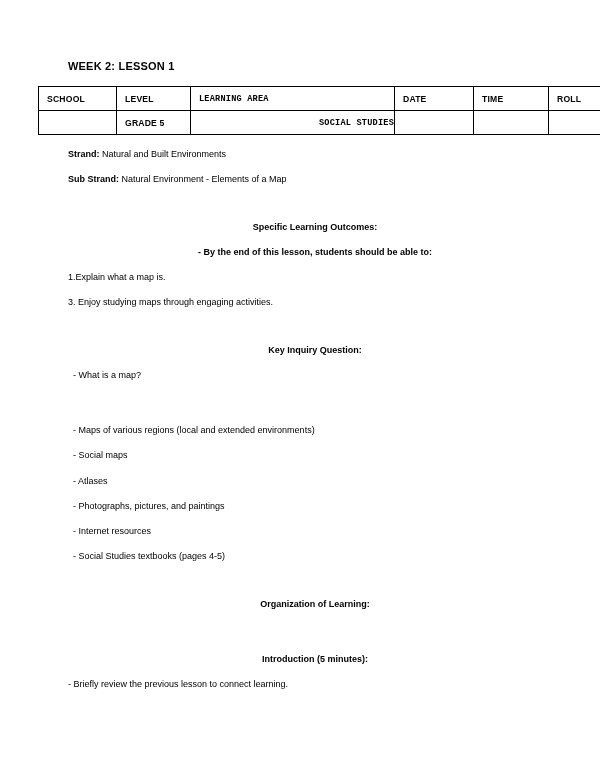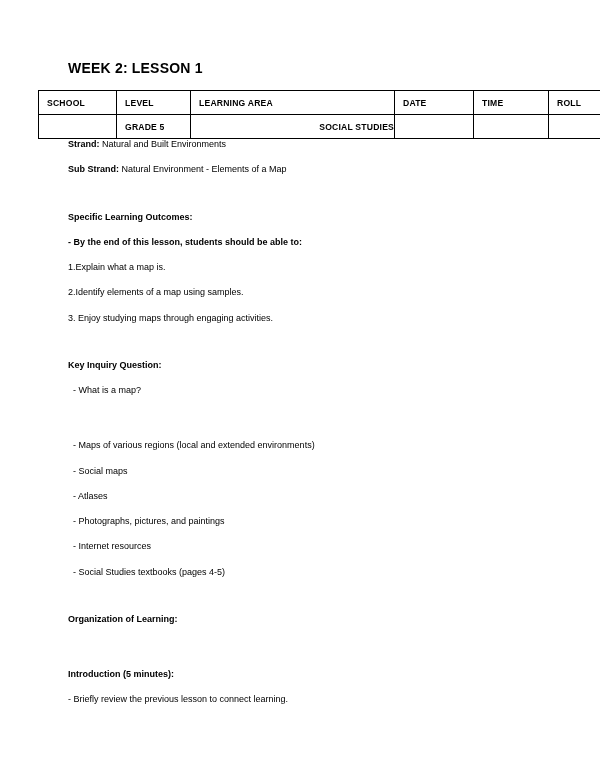--- a/index.html
+++ b/index.html
@@ -23,21 +23,21 @@
   }
   .content {
     position: absolute;
     left: 38px;
     top: 60px;
     width: 524px;
   }
 
   
   .doc-title {
-    font-size: 14px;
+    font-size: 11px;
     font-weight: bold;
     letter-spacing: 0.2px;
     margin: 0 0 14px 30px;
   }
 
   
   table.info-table {
     border-collapse: collapse;
     width: 524px;
     table-layout: fixed;
@@ -47,37 +47,38 @@
     border: 1px solid #000000;
     height: 19px;
     padding: 2px 0 2px 8px;
     font-size: 8.6px;
     font-weight: bold;
     letter-spacing: 0.2px;
     vertical-align: middle;
   }
   td.c-school { width: 69px; }
   td.c-level  { width: 65px; }
-  td.c-area   { width: 195px; }
+  td.c-area   { width: 195px; font-family: Liberation Mono, monospace; }
   td.c-date   { width: 70px; }
   td.c-time   { width: 66px; }
   td.c-roll   { width: 59px; }
   td.indent-cell { padding-left: 12px; text-align: right; }
 
   
   .body-area {
+    margin-top: 14px;
     padding-left: 30px;
   }
   .line {
     font-size: 9px;
     line-height: 1.25;
     margin: 0 0 14px 0;
     white-space: pre-wrap;
   }
-  .line.bold { font-weight: bold; }
+  .line.bold { font-weight: bold; text-align: center; }
   .line .lbl { font-weight: bold; }
   .line.indent1 { padding-left: 5px; }
   .gap-md { height: 22px; }
   .gap-lg { height: 30px; }
 </style>
 </head>
 <body>
 
 <div class="page">
   <div class="content">
@@ -109,21 +110,20 @@
 
       <p class="line"><span class="lbl">Strand:</span><span> Natural and Built Environments</span></p>
 
       <p class="line"><span class="lbl">Sub Strand:</span><span> Natural Environment - Elements of a Map</span></p>
 
       <div class="gap-md"></div>
 
       <p class="line bold">Specific Learning Outcomes:</p>
       <p class="line bold">- By the end of this lesson, students should be able to:</p>
       <p class="line">1.Explain what a map is.</p>
-      <p class="line">2.Identify elements of a map using samples.</p>
       <p class="line">3. Enjoy studying maps through engaging activities.</p>
 
       <div class="gap-md"></div>
 
       <p class="line bold">Key Inquiry Question:</p>
       <p class="line indent1">- What is a map?</p>
 
       <div class="gap-lg"></div>
 
       <p class="line indent1">- Maps of various regions (local and extended environments)</p>

